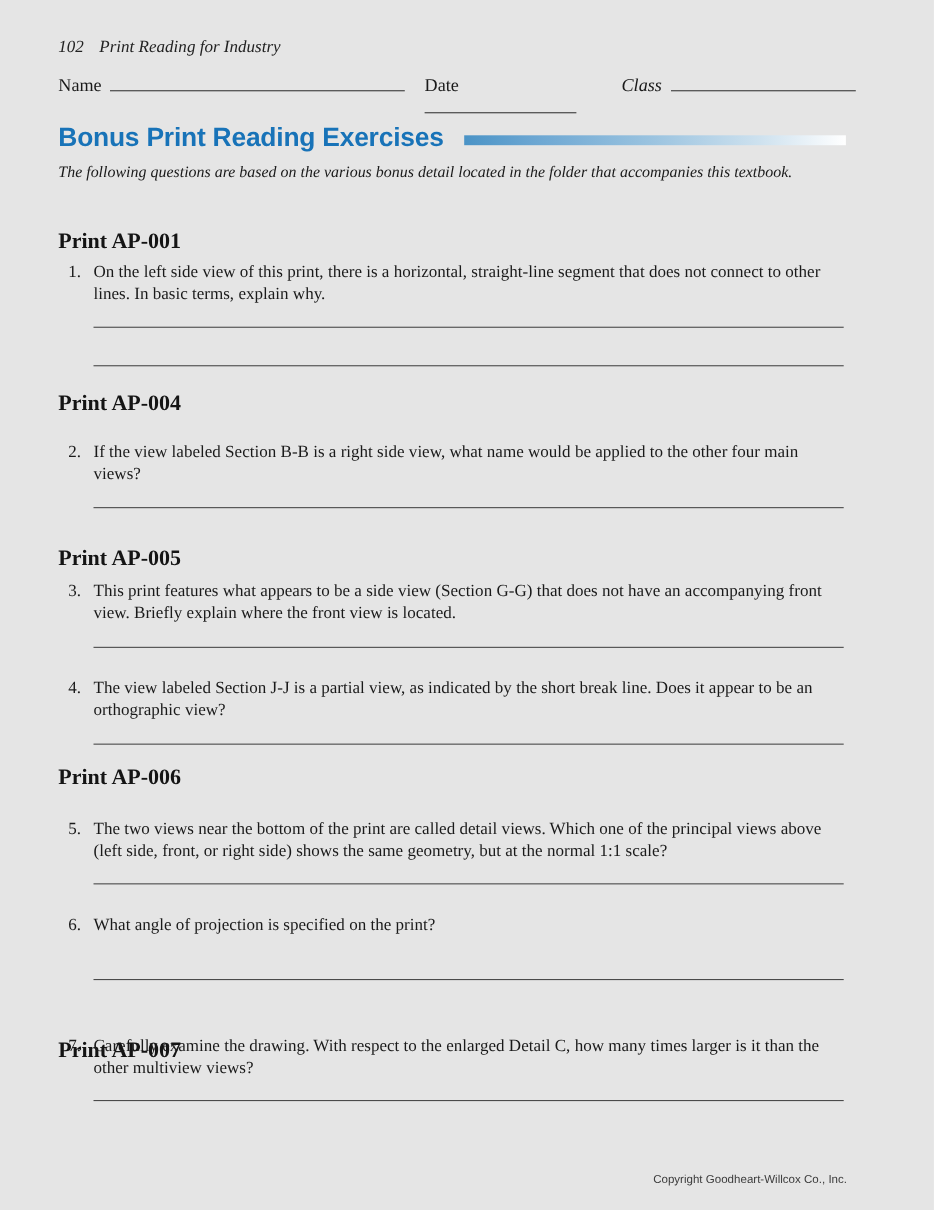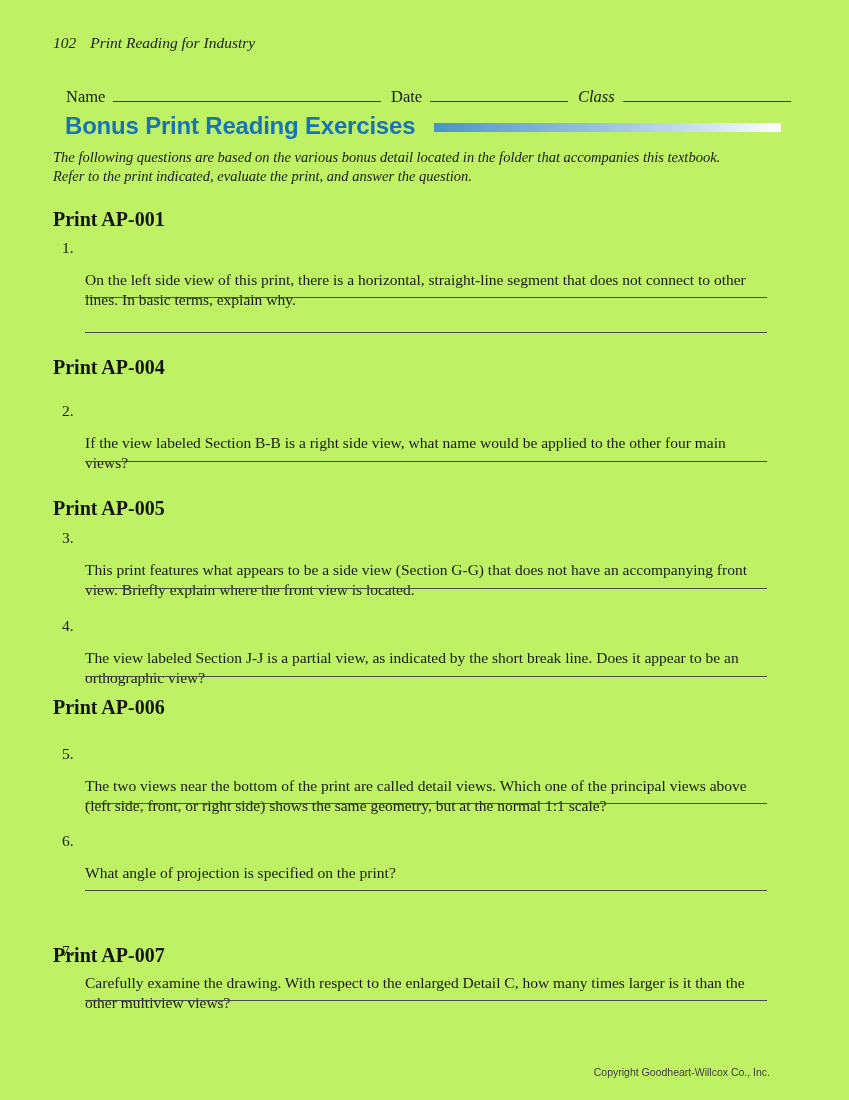--- a/index.html
+++ b/index.html
@@ -14,72 +14,71 @@
     font-family: "Liberation Serif", serif;
     color: #1a1a1a;
     overflow: hidden;
   }
 
   .page {
     position: absolute;
     left: 0; top: 0;
     width: 849px;
     height: 1100px;
-    background: #bef264;
+    background: #e5e5e5;
   }
 
   
   .running-head {
     position: absolute;
     left: 53px;
     top: 34px;
     font-style: italic;
     font-size: 15.5px;
     color: #222;
     white-space: nowrap;
   }
   .running-head .page-number {
     margin-right: 14px;
   }
 
   
   .id-row {
     position: absolute;
-    left: 66px;
+    left: 53px;
     top: 68px;
     width: 716px;
     height: 24px;
-    margin-top: 19px;
   }
   .id-field {
     position: absolute;
     display: flex;
     align-items: baseline;
     font-size: 16.5px;
     white-space: nowrap;
   }
   .id-field .fld-label { color: #1a1a1a; }
   .id-field .fld-rule {
     display: inline-block;
     border-bottom: 1.1px solid #3a3a3a;
     height: 14px;
     margin-left: 8px;
   }
   #fld-name { left: 0px; top: 0px; }
   #fld-name .fld-rule { width: 268px; }
-  #fld-date { left: 325px; top: 0px; }
+  #fld-date { left: 325px; top: 0px; flex-direction: column; }
   #fld-date .fld-rule { width: 138px; }
   #fld-class { left: 512px; top: 0px; font-style: italic; }
   #fld-class { }
   #fld-class .fld-rule { width: 168px; }
 
   
   .title-block {
     position: absolute;
-    left: 65px;
+    left: 53px;
     top: 112px;
     width: 716px;
     height: 28px;
   }
   .title-text {
     position: absolute;
     left: 0;
     top: 0;
     font-family: "Liberation Sans", sans-serif;
     font-weight: bold;
@@ -146,21 +145,20 @@
     line-height: 20px;
     text-align: left;
     color: #1a1a1a;
   }
   .q-text {
     flex: 1 1 auto;
     font-size: 15.5px;
     line-height: 20px;
     color: #1a1a1a;
     text-align: left;
-    margin-top: 32px;
   }
 
   .answer-line {
     position: absolute;
     left: 85px;
     width: 682px;
     height: 0;
     border-bottom: 1.1px solid #4a4a4a;
   }
 
@@ -203,21 +201,20 @@
     </div>
   </div>
 
   <div class="title-block">
     <div class="title-text">Bonus Print Reading Exercises</div>
     <div class="title-bar"></div>
   </div>
 
   <div class="intro">
     <span class="intro-line">The following questions are based on the various bonus detail located in the folder that accompanies this textbook.</span>
-    <span class="intro-line">Refer to the print indicated, evaluate the print, and answer the question.</span>
   </div>
 
   <div class="content" id="content">
       <div class="print-heading" style="top: 208px;">Print AP-001</div>
       <div class="question" style="top: 238px;">
         <div class="q-row">
           <div class="q-num">1.</div>
           <div class="q-text">On the left side view of this print, there is a horizontal, straight-line segment that does not connect to other lines. In basic terms, explain why.</div>
         </div>
       </div>

